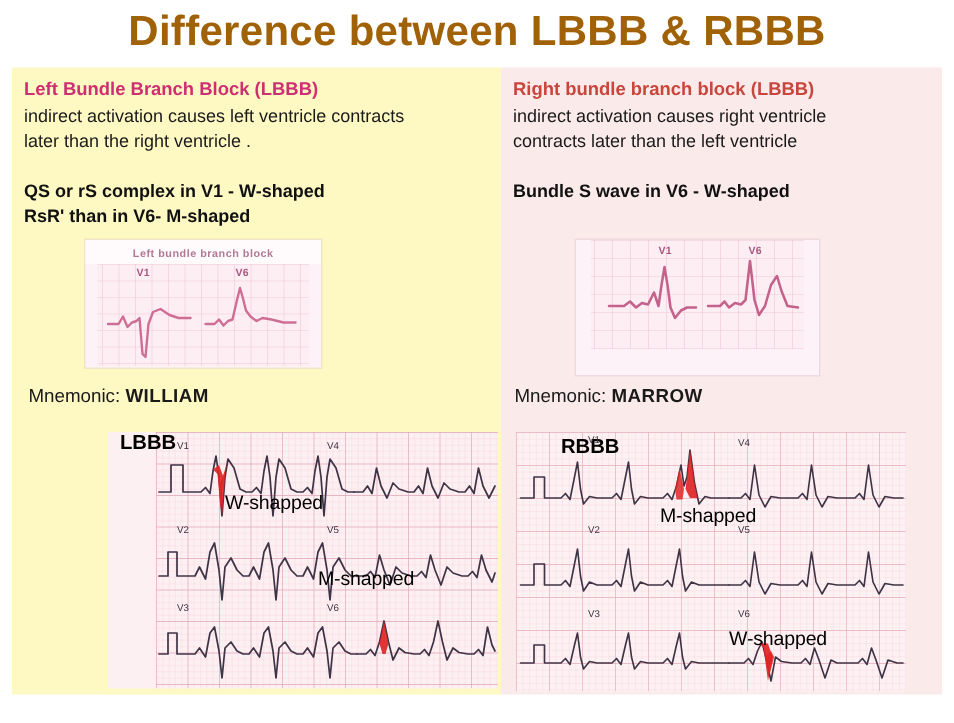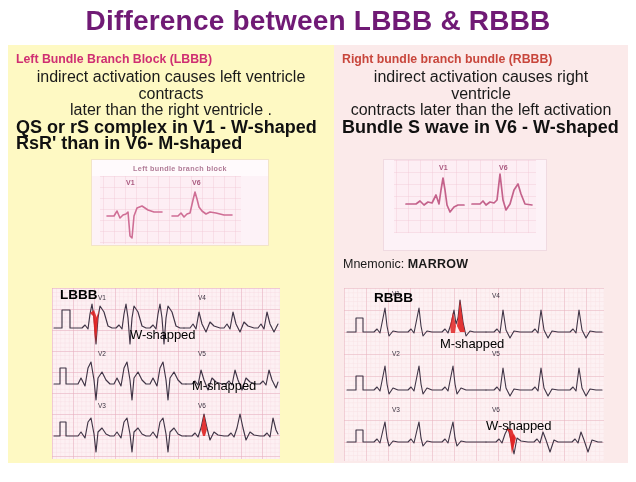--- a/index.html
+++ b/index.html
@@ -16,21 +16,21 @@
   }
 
   
   #slide-title {
     position: absolute;
     left: 0; top: 4px;
     width: 636px;
     text-align: center;
     font-size: 28px;
     font-weight: bold;
-    color: #701a75;
+    color: #a16207;
     letter-spacing: 0.2px;
     line-height: 34px;
     white-space: nowrap;
   }
 
   
   #columns {
     position: absolute;
     left: 8px;
     top: 45px;
@@ -51,32 +51,32 @@
     font-size: 12.3px;
     font-weight: bold;
     line-height: 15px;
     margin: 1px 0 2px 0;
     white-space: nowrap;
   }
   .panel.left  .panel-heading { color: #cf2f72; }
   .panel.right .panel-heading { color: #c8463c; }
 
   .panel-desc {
-    font-size: 16px;
+    font-size: 12px;
     color: #1a1a1a;
     line-height: 16.5px;
-    text-align: center;
   }
   .panel-desc .l2 { display: block; }
 
   .panel-criteria {
-    font-size: 18px;
+    font-size: 12px;
     font-weight: bold;
     color: #111111;
     line-height: 16.5px;
+    margin-top: 17px;
   }
   .panel-criteria .l2 { display: block; }
 
   .mnemonic {
     font-size: 12.5px;
     color: #1a1a1a;
     line-height: 16px;
   }
   .mnemonic b { font-weight: bold; letter-spacing: 0.3px; }
 
@@ -149,43 +149,47 @@
     <div class="panel-desc">
       <span>indirect activation causes left ventricle contracts</span>
       <span class="l2">later than the right ventricle .</span>
     </div>
 
     <div class="panel-criteria">
       <span>QS or rS complex in V1 - W-shaped</span>
       <span class="l2">RsR' than in V6- M-shaped</span>
     </div>
 
-    <div class="ecg-card" style="left:49px; top:115px; width:176px; height:85px;margin-left:35px;">
+    <div class="ecg-card" style="left:49px; top:115px; width:157px; height:85px;">
       <div class="card-title">Left bundle branch block</div>
       <div class="card-body" style="height:68px;">
         <span class="lead-tag" style="left:34px; top:3px;">V1</span>
         <span class="lead-tag" style="left:100px; top:3px;">V6</span>
         <svg width="157" height="68" viewBox="0 0 157 68">
           <defs>
             <pattern id="gridS1" width="11" height="11" patternUnits="userSpaceOnUse">
               <path d="M11 0 L0 0 L0 11" fill="none" stroke="#f0c6d6" stroke-width="0.8"></path>
             </pattern>
           </defs>
           <rect x="8" y="0" width="141" height="68" fill="#fdeef4"></rect>
           <rect x="8" y="0" width="141" height="68" fill="url(#gridS1)"></rect>
 
           <path d="M15,40 L22,40 L25,35 L28,42 L31,39 L34,38 L36,36 L38,60 L40,62 L42,40 L45,32 L50,30 L56,34 L62,36 L70,36" fill="none" stroke="#cf6e95" stroke-width="1.6" stroke-linejoin="round" stroke-linecap="round"></path>
 
           <path d="M80,40 L86,40 L89,37 L92,41 L95,38 L98,37 L101,24 L103,16 L105,23 L107,31 L110,35 L114,38 L118,36 L124,37 L132,39 L140,39" fill="none" stroke="#cf6e95" stroke-width="1.6" stroke-linejoin="round" stroke-linecap="round"></path>
         </svg>
       </div>
     </div>
 
-
-    <div class="ecg12" style="left:44px; top:243px; width:228px; height:171px;">
+    <div class="mnemonic" style="position:absolute; left:11px; top:211px;">
+      <span>Mnemonic:</span>
+      <b>WILLIAM</b>
+    </div>
+
+    <div class="ecg12" style="left:64px; top:243px; width:228px; height:171px;padding-left:32px;">
       <svg width="228" height="171" viewBox="0 0 228 171">
         <defs>
           <pattern id="gSm1" width="4.2" height="4.2" patternUnits="userSpaceOnUse">
             <path d="M4.2 0 L0 0 L0 4.2" fill="none" stroke="#f2cdd6" stroke-width="0.5"></path>
           </pattern>
           <pattern id="gBg1" width="21" height="21" patternUnits="userSpaceOnUse">
             <rect width="21" height="21" fill="url(#gSm1)"></rect>
             <path d="M21 0 L0 0 L0 21" fill="none" stroke="#e4a8ba" stroke-width="0.9"></path>
           </pattern>
         </defs>
@@ -233,25 +237,25 @@
       <span class="tag12 small" style="left:46px; top:114px;">V3</span>
       <span class="tag12 small" style="left:146px; top:114px;">V6</span>
 
       <span class="callout" style="left:78px; top:39px;">W-shapped</span>
       <span class="callout" style="left:140px; top:90px;">M-shapped</span>
     </div>
   </div>
 
   <div class="panel right">
 
-    <div class="panel-heading">Right bundle branch bundle (RBBB)</div>
+    <div class="panel-heading">Right bundle branch block (LBBB)</div>
 
     <div class="panel-desc">
       <span>indirect activation causes right ventricle</span>
-      <span class="l2">contracts later than the left activation</span>
+      <span class="l2">contracts later than the left ventricle</span>
     </div>
 
     <div class="panel-criteria">
       <span class="l2">Bundle S wave in V6 - W-shaped</span>
     </div>
 
     <div class="ecg-card" style="left:50px; top:115px; width:162px; height:90px;">
       <div class="card-body" style="height:73px;">
         <span class="lead-tag" style="left:55px; top:4px;">V1</span>
         <span class="lead-tag" style="left:115px; top:4px;">V6</span>

